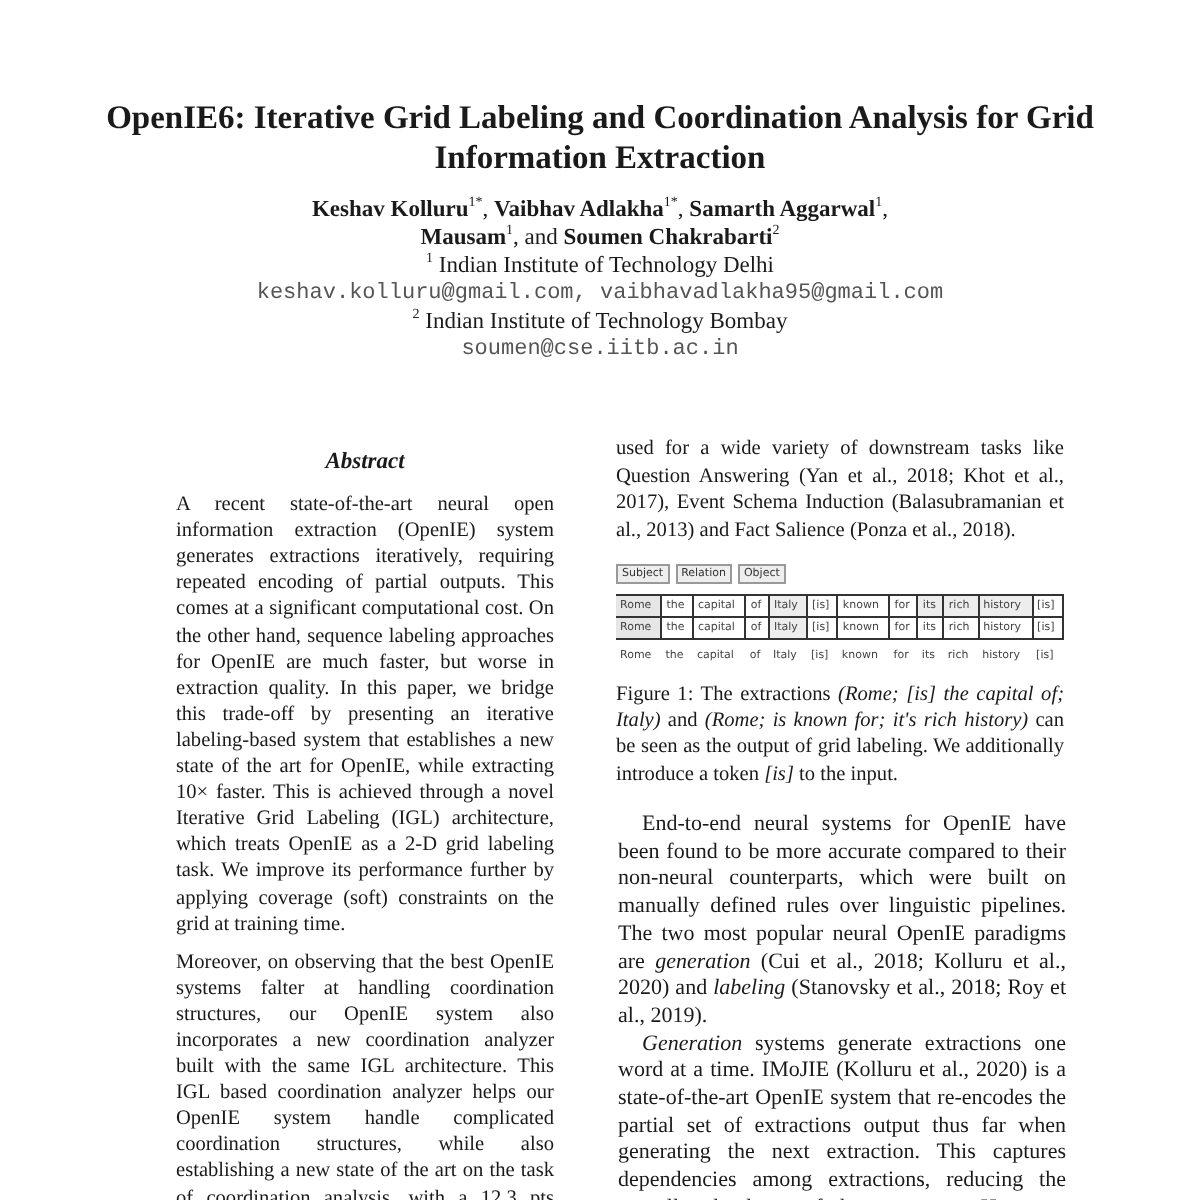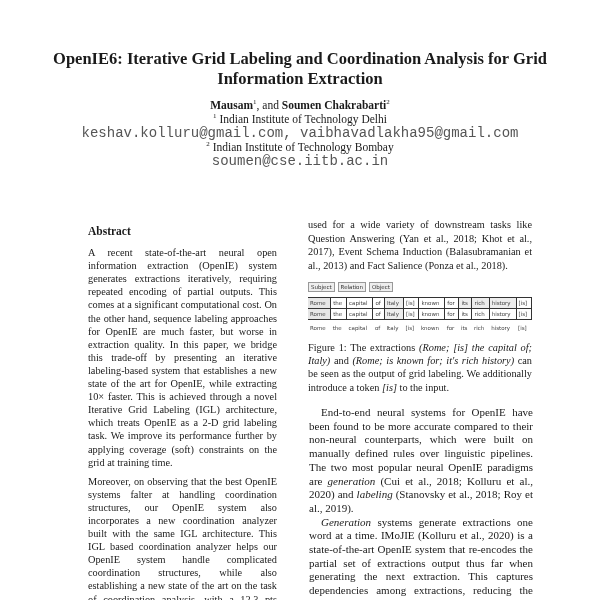--- a/index.html
+++ b/index.html
@@ -1,23 +1,23 @@
 <!DOCTYPE html>
 <html><head>
 <meta charset="utf-8">
 <style>
   html, body { margin: 0; padding: 0; background: #ffffff; }
   body { width: 600px; height: 600px; overflow: hidden; position: relative; font-family: "Liberation Serif", serif; color: #1a1a1a; }
   .title { position: absolute; left: 40px; width: 520px; top: 49px; text-align: center; font-weight: bold; font-size: 16.5px; line-height: 20px; }
   .authors { position: absolute; left: 40px; width: 520px; top: 98px; text-align: center; font-size: 11.5px; line-height: 14px; }
   .authors b { font-weight: bold; }
   .authors sup { font-size: 7px; vertical-align: super; line-height: 0; }
-  .mono { font-family: "Liberation Mono", monospace; color: #555; font-size: 14px; }
+  .mono { font-family: "Liberation Mono", monospace; color: #555; font-size: 11px; }
   .col-left { position: absolute; left: 88px; width: 189px; top: 225px; font-size: 10.3px; line-height: 13.1px; text-align: justify; hyphens: auto; }
-  .abstract-head { font-weight: bold; font-size: 11.5px; margin-bottom: 8px; }
+  .abstract-head { text-align: center; font-weight: bold; font-size: 11.5px; margin-bottom: 8px; font-style: italic; }
   .col-left p { margin: 0 0 6px 0; }
   .col-right { position: absolute; left: 308px; width: 224px; top: 218px; font-size: 10.3px; line-height: 13.7px; text-align: justify; }
   .col-right p { margin: 0; }
   .figure { position: absolute; left: 308px; top: 282px; width: 224px; }
   .legend { display: flex; gap: 3px; margin-bottom: 5px; }
   .legend span { font-family: "DejaVu Sans", sans-serif; font-size: 5.5px; border: 1px solid #999; padding: 1px 2px; background: #eee; color: #333; }
   .grid { border-collapse: collapse; width: 224px; font-family: "DejaVu Sans", sans-serif; font-size: 5.5px; color: #444; }
   .grid td { padding: 2px 2px; border-right: 1px solid #333; white-space: nowrap; }
   .grid tr.r1 td, .grid tr.r2 td { border-top: 1px solid #333; }
   .grid tr.r2 td { border-bottom: 1px solid #333; }
@@ -33,20 +33,25 @@
 </style>
 </head>
 <body>
 
 <div class="title">
   <div>OpenIE6: Iterative Grid Labeling and Coordination Analysis for Grid</div>
   <div>Information Extraction</div>
 </div>
 
 <div class="authors">
+  <div>
+    <b>Keshav Kolluru</b><sup>1*</sup>,
+    <b>Vaibhav Adlakha</b><sup>1*</sup>,
+    <b>Samarth Aggarwal</b><sup>1</sup>,
+  </div>
   <div>
     <b>Mausam</b><sup>1</sup><span>, and </span><b>Soumen Chakrabarti</b><sup>2</sup>
   </div>
   <div><sup>1</sup> <span>Indian Institute of Technology Delhi</span></div>
   <div class="mono">keshav.kolluru@gmail.com, vaibhavadlakha95@gmail.com</div>
   <div><sup>2</sup> <span>Indian Institute of Technology Bombay</span></div>
   <div class="mono">soumen@cse.iitb.ac.in</div>
 </div>
 
 <div class="col-left">

